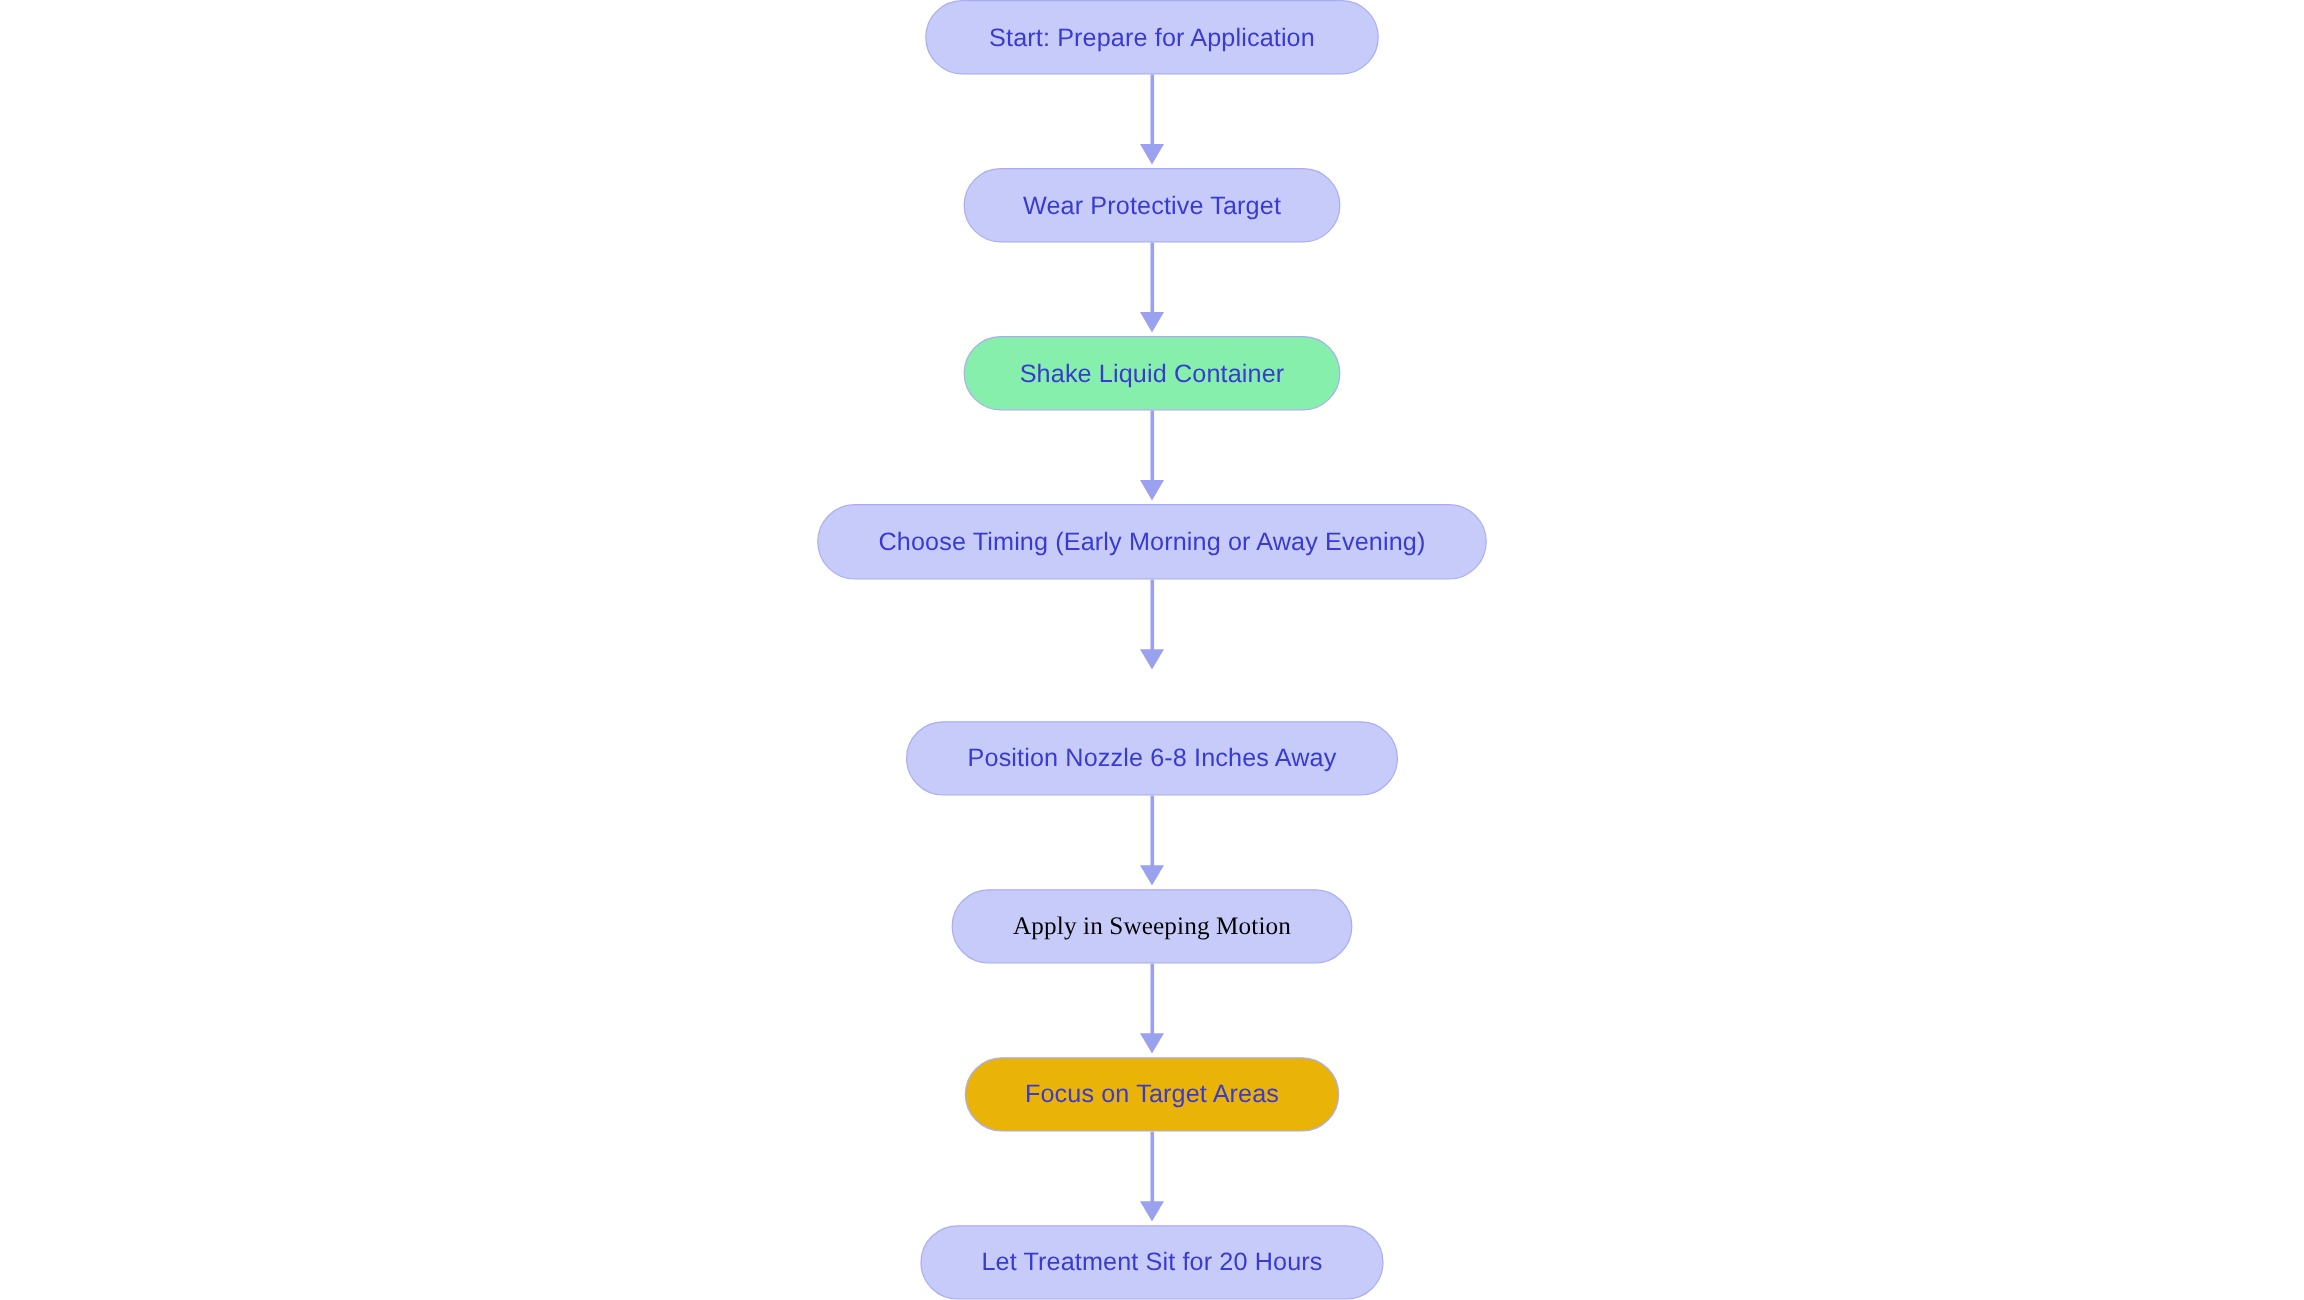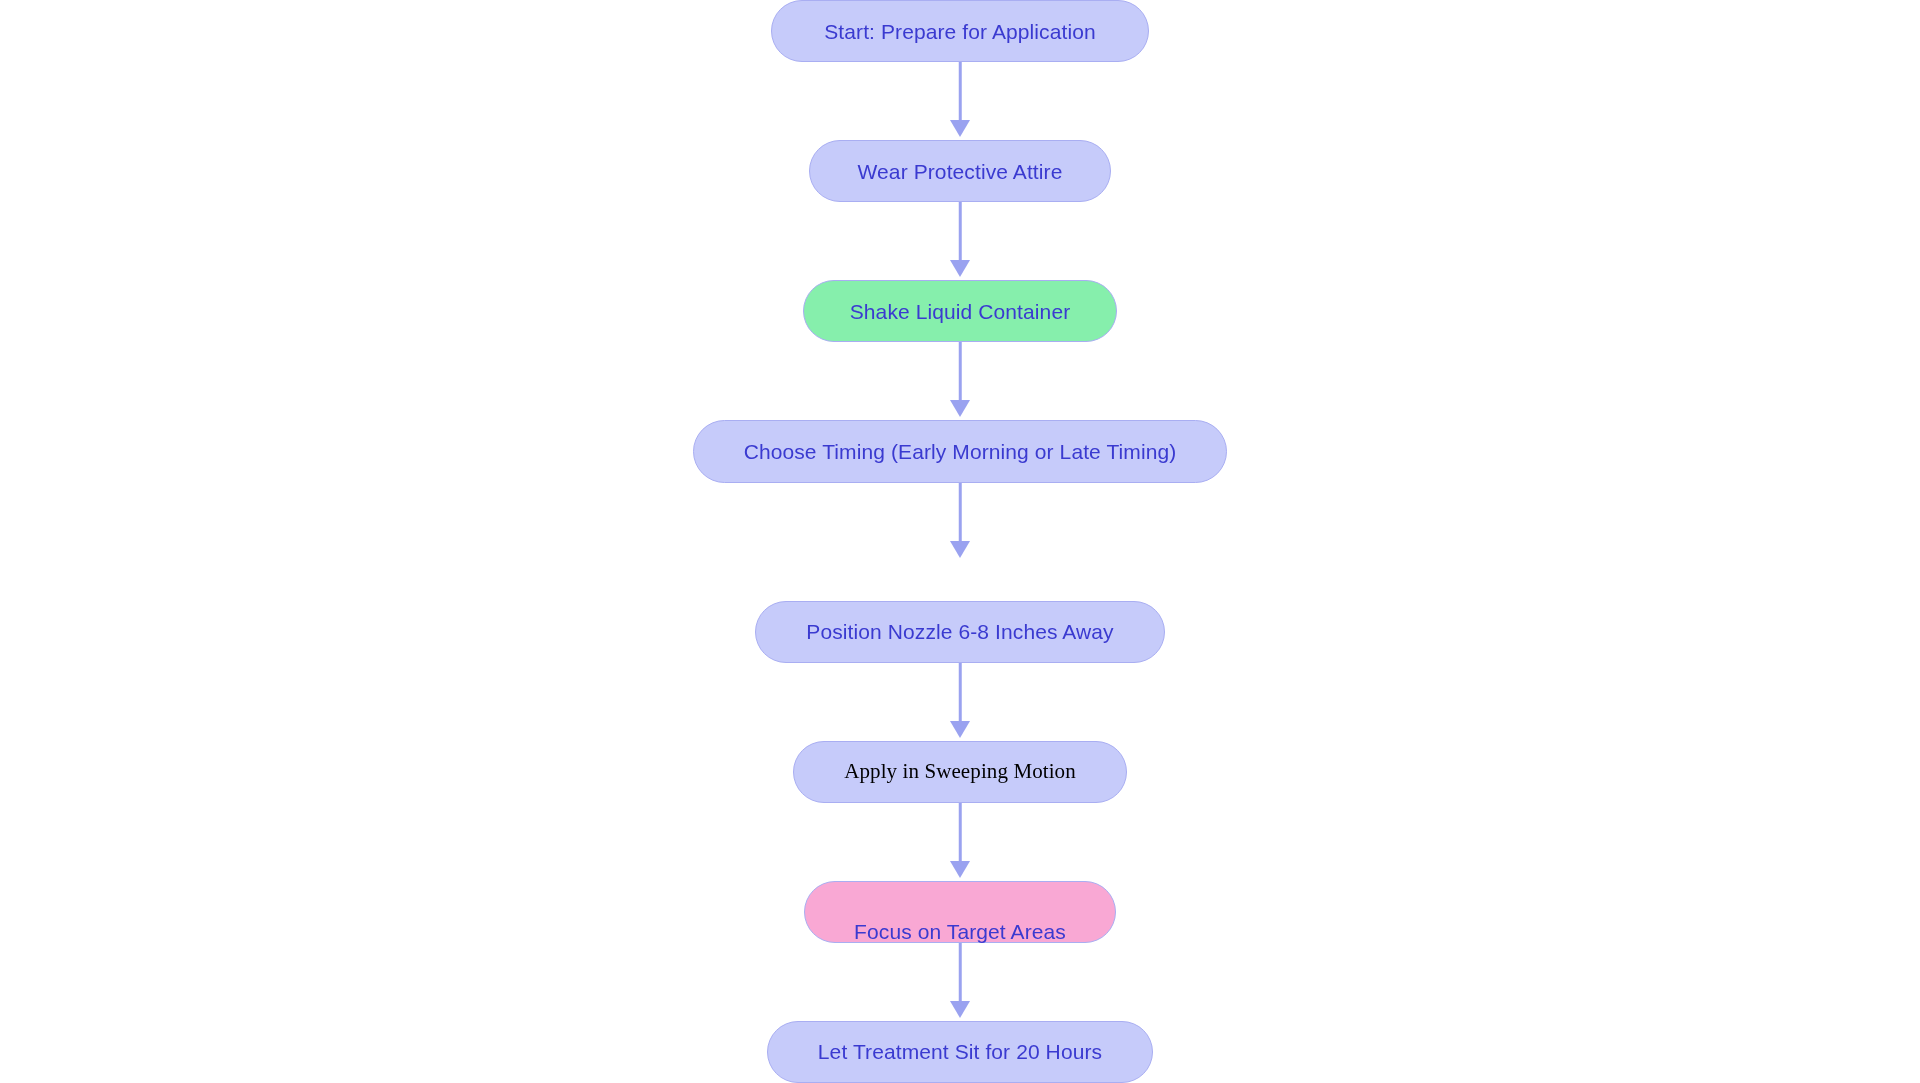--- a/index.html
+++ b/index.html
@@ -104,39 +104,39 @@
     <div class="flow-node w-start" style="background: rgb(198, 203, 250); border-color: rgb(169, 174, 242); color: rgb(58, 58, 208);">
       <span class="node-label">Start: Prepare for Application</span>
     </div>
 
     <div class="flow-connector">
       <div class="conn-line" style="background: rgb(154, 162, 240);"></div>
       <div class="conn-arrow" style="border-top-color: rgb(154, 162, 240);"></div>
     </div>
 
     <div class="flow-node w-attire" style="background: rgb(198, 203, 250); border-color: rgb(169, 174, 242); color: rgb(58, 58, 208);">
-      <span class="node-label">Wear Protective Attire</span>
+      <span class="node-label">Wear Protective Target</span>
     </div>
 
     <div class="flow-connector">
       <div class="conn-line" style="background: rgb(154, 162, 240);"></div>
       <div class="conn-arrow" style="border-top-color: rgb(154, 162, 240);"></div>
     </div>
 
     <div class="flow-node w-shake" style="background: #86efac; border-color: rgb(169, 174, 242); color: rgb(58, 58, 208);">
       <span class="node-label">Shake Liquid Container</span>
     </div>
 
     <div class="flow-connector">
       <div class="conn-line" style="background: rgb(154, 162, 240);"></div>
       <div class="conn-arrow" style="border-top-color: rgb(154, 162, 240);"></div>
     </div>
 
     <div class="flow-node w-timing" style="background: rgb(198, 203, 250); border-color: rgb(169, 174, 242); color: rgb(58, 58, 208);">
-      <span class="node-label">Choose Timing (Early Morning or Late Timing)</span>
+      <span class="node-label">Choose Timing (Early Morning or Away Evening)</span>
     </div>
 
     <div class="flow-connector">
       <div class="conn-line" style="background: rgb(154, 162, 240);"></div>
       <div class="conn-arrow" style="border-top-color: rgb(154, 162, 240);"></div>
     </div>
 
     <div class="flow-node w-nozzle" style="background: rgb(198, 203, 250); border-color: rgb(169, 174, 242); color: rgb(58, 58, 208);">
       <span class="node-label">Position Nozzle 6-8 Inches Away</span>
     </div>
@@ -148,21 +148,21 @@
 
     <div class="flow-node w-sweep" style="background: rgb(198, 203, 250); border-color: rgb(169, 174, 242); color: #000000; font-family: Liberation Serif, serif;">
       <span class="node-label">Apply in Sweeping Motion</span>
     </div>
 
     <div class="flow-connector">
       <div class="conn-line" style="background: rgb(154, 162, 240);"></div>
       <div class="conn-arrow" style="border-top-color: rgb(154, 162, 240);"></div>
     </div>
 
-    <div class="flow-node w-focus" style="background: #f9a8d4; border-color: rgb(169, 174, 242); color: rgb(58, 58, 208); align-items: flex-end;">
+    <div class="flow-node w-focus" style="background: #eab308; border-color: rgb(169, 174, 242); color: rgb(58, 58, 208);">
       <span class="node-label">Focus on Target Areas</span>
     </div>
 
     <div class="flow-connector">
       <div class="conn-line" style="background: rgb(154, 162, 240);"></div>
       <div class="conn-arrow" style="border-top-color: rgb(154, 162, 240);"></div>
     </div>
 
     <div class="flow-node w-sit" style="background: rgb(198, 203, 250); border-color: rgb(169, 174, 242); color: rgb(58, 58, 208);">
       <span class="node-label">Let Treatment Sit for 20 Hours</span>

